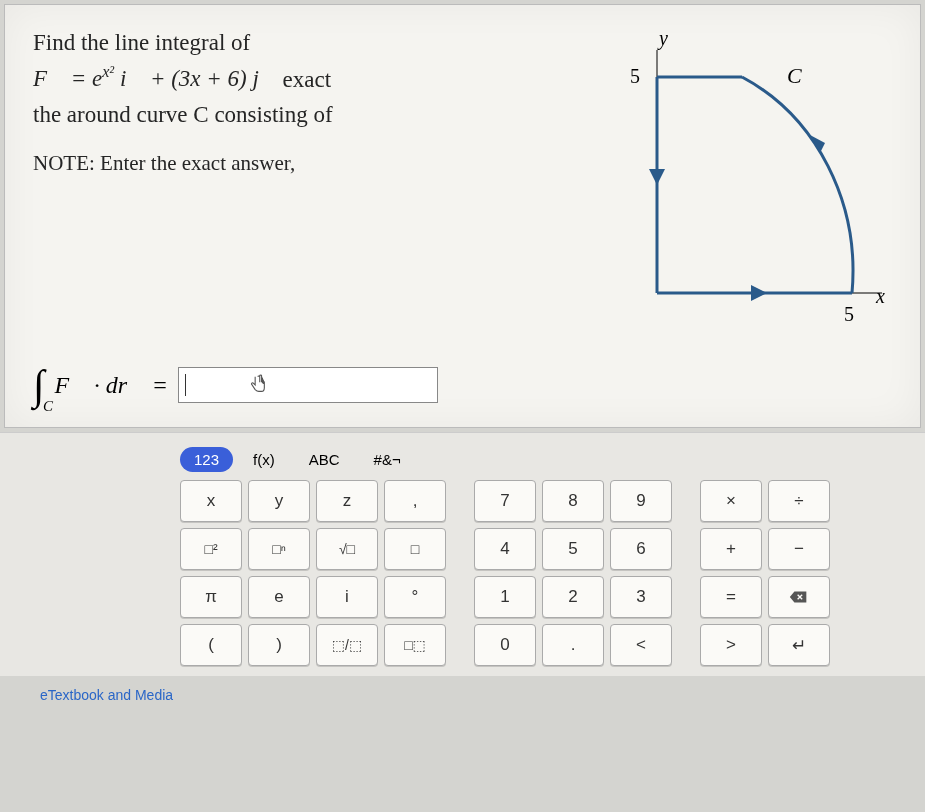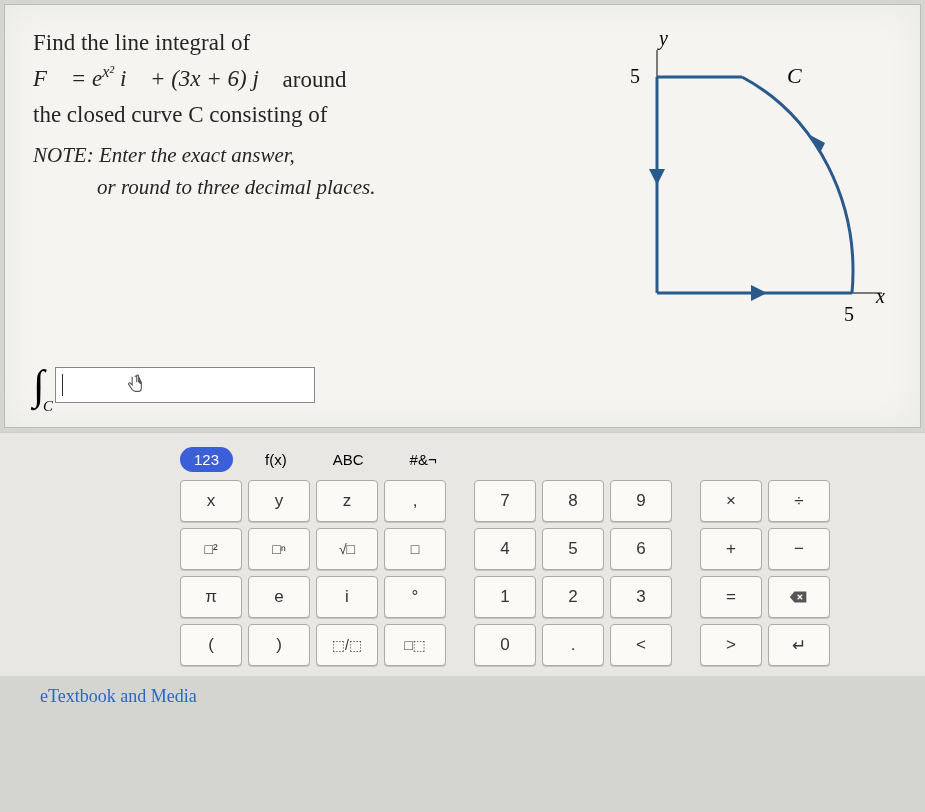--- a/index.html
+++ b/index.html
@@ -1,60 +1,59 @@
 <!DOCTYPE html>
 <html><head>
 <meta charset="utf-8">
 <style>
 *{margin:0;padding:0;box-sizing:border-box}
 body{font-family:Georgia,'Times New Roman',serif;background:#d4d4d0;width:925px;height:812px;overflow:hidden}
 .page{background:#f5f4f0;border:1px solid #bbb;margin:4px;padding:20px 28px 18px;box-shadow:inset 0 0 40px rgba(0,0,0,.05)}
 .problem{display:flex;gap:20px}
 .ptext{flex:1;font-size:23px;line-height:1.55;color:#252525}
-.ptext .note{font-style:italic;font-size:21px;margin-top:6px}
+.ptext .note{font-size:21px;margin-top:14px}
 .math-i{font-style:italic}
 .fig{width:310px;position:relative}
 svg{display:block}
 .answer{margin-top:36px;display:flex;align-items:center;gap:10px;font-size:24px}
 .answer .intsym{font-size:42px}
 .ansbox{border:1px solid #888;background:#fff;width:260px;height:36px;display:inline-flex;align-items:center;padding:0 6px}
 .cursor{display:inline-block;width:1px;height:22px;background:#333;margin-right:60px}
 .hand{width:22px;height:22px;display:inline-block}
 .keypad-area{background:#e8e7e3;padding:14px 0 10px 180px;border-top:1px solid #ccc}
-.tabs{display:flex;gap:18px;align-items:center;font-family:Arial,Helvetica,sans-serif;font-size:15px;margin-bottom:8px}
+.tabs{display:flex;gap:6px;align-items:center;font-family:Arial,Helvetica,sans-serif;font-size:15px;margin-bottom:8px}
 .tab{padding:4px 14px;border-radius:14px;color:#000000;cursor:default}
 .tab.active{background:#3a5fd9;color:#fff}
 .keys{display:flex;gap:28px}
 .keygrid{display:grid;gap:6px}
 .kg1{grid-template-columns:repeat(4,62px);grid-template-rows:repeat(4,42px)}
 .kg2{grid-template-columns:repeat(3,62px);grid-template-rows:repeat(4,42px)}
 .kg3{grid-template-columns:repeat(2,62px);grid-template-rows:repeat(4,42px)}
 .key{background:#fbfaf7;border:1px solid #aaa;border-radius:4px;display:flex;align-items:center;justify-content:center;font-family:Arial,Helvetica,sans-serif;font-size:17px;color:#333;box-shadow:0 1px 0 rgba(0,0,0,.15);user-select:none}
 .key.sm{font-size:14px}
 .key svg{width:22px;height:22px}
 .footer{padding:10px 0 0 40px}
-.footer a{color:#2a66c7;font-size:18px;text-decoration:none;font-family:Liberation Serif, serif}
+.footer a{color:#2a66c7;font-size:14px;text-decoration:none;font-family:Liberation Sans, sans-serif}
 sup{font-size:.7em}
 </style>
 </head>
 <body>
 
 <div class="page">
   <div class="problem">
     <div class="ptext">
       <div>Find the line integral of</div>
       <div>
         <span class="math-i">
           <span>F⃗ = e</span><sup>x²</sup><span> i⃗ + (3x + 6) j⃗ </span>
-        </span><span>around</span>
+        </span><span>exact</span>
       </div>
-      <div>the closed curve C consisting of</div>
+      <div>the around curve C consisting of</div>
       <div class="note">
         <div>NOTE: Enter the exact answer,</div>
-        <div style="padding-left:64px">or round to three decimal places.</div>
       </div>
     </div>
     <div class="fig">
       <svg width="310" height="300" viewBox="0 0 310 300">
         <text x="77" y="20" font-family="Georgia" font-style="italic" font-size="20">y</text>
         <text x="48" y="58" font-family="Georgia" font-size="20">5</text>
         <text x="205" y="58" font-family="Georgia" font-style="italic" font-size="22">C</text>
         <text x="294" y="278" font-family="Georgia" font-style="italic" font-size="20">x</text>
         <text x="262" y="296" font-family="Georgia" font-size="20">5</text>
         <line x1="75" y1="268" x2="300" y2="268" stroke="#000" stroke-width="1"></line>
@@ -68,20 +67,21 @@
         <polygon points="243,118 228,110 238,128" fill="#2a5a8a"></polygon>
       </svg>
     </div>
   </div>
 
   <div class="answer">
     <span style="position:relative">
       <span class="intsym">∫</span>
       <span style="position:absolute;left:10px;bottom:-6px;font-size:15px;font-style:italic">C</span>
     </span>
+    <span class="math-i">F⃗ · dr⃗ =</span>
     <span class="ansbox">
       <span class="cursor"></span>
       <span class="hand">
         <svg viewBox="0 0 24 24">
             <path d="M10 3v9l-2-2c-1-1-2 0-2 1l4 6c1 1 2 2 4 2h3c2 0 3-2 3-4v-6c0-1-1-1-1 0v2-4c0-1-1-1-1 0v3-5c0-1-1-1-1 0v4-7c0-1-2-1-2 0v7-6c0-1-2-1-2 0" fill="none" stroke="#555" stroke-width="1.2"></path>
           </svg>
       </span>
     </span>
   </div>
 </div>

